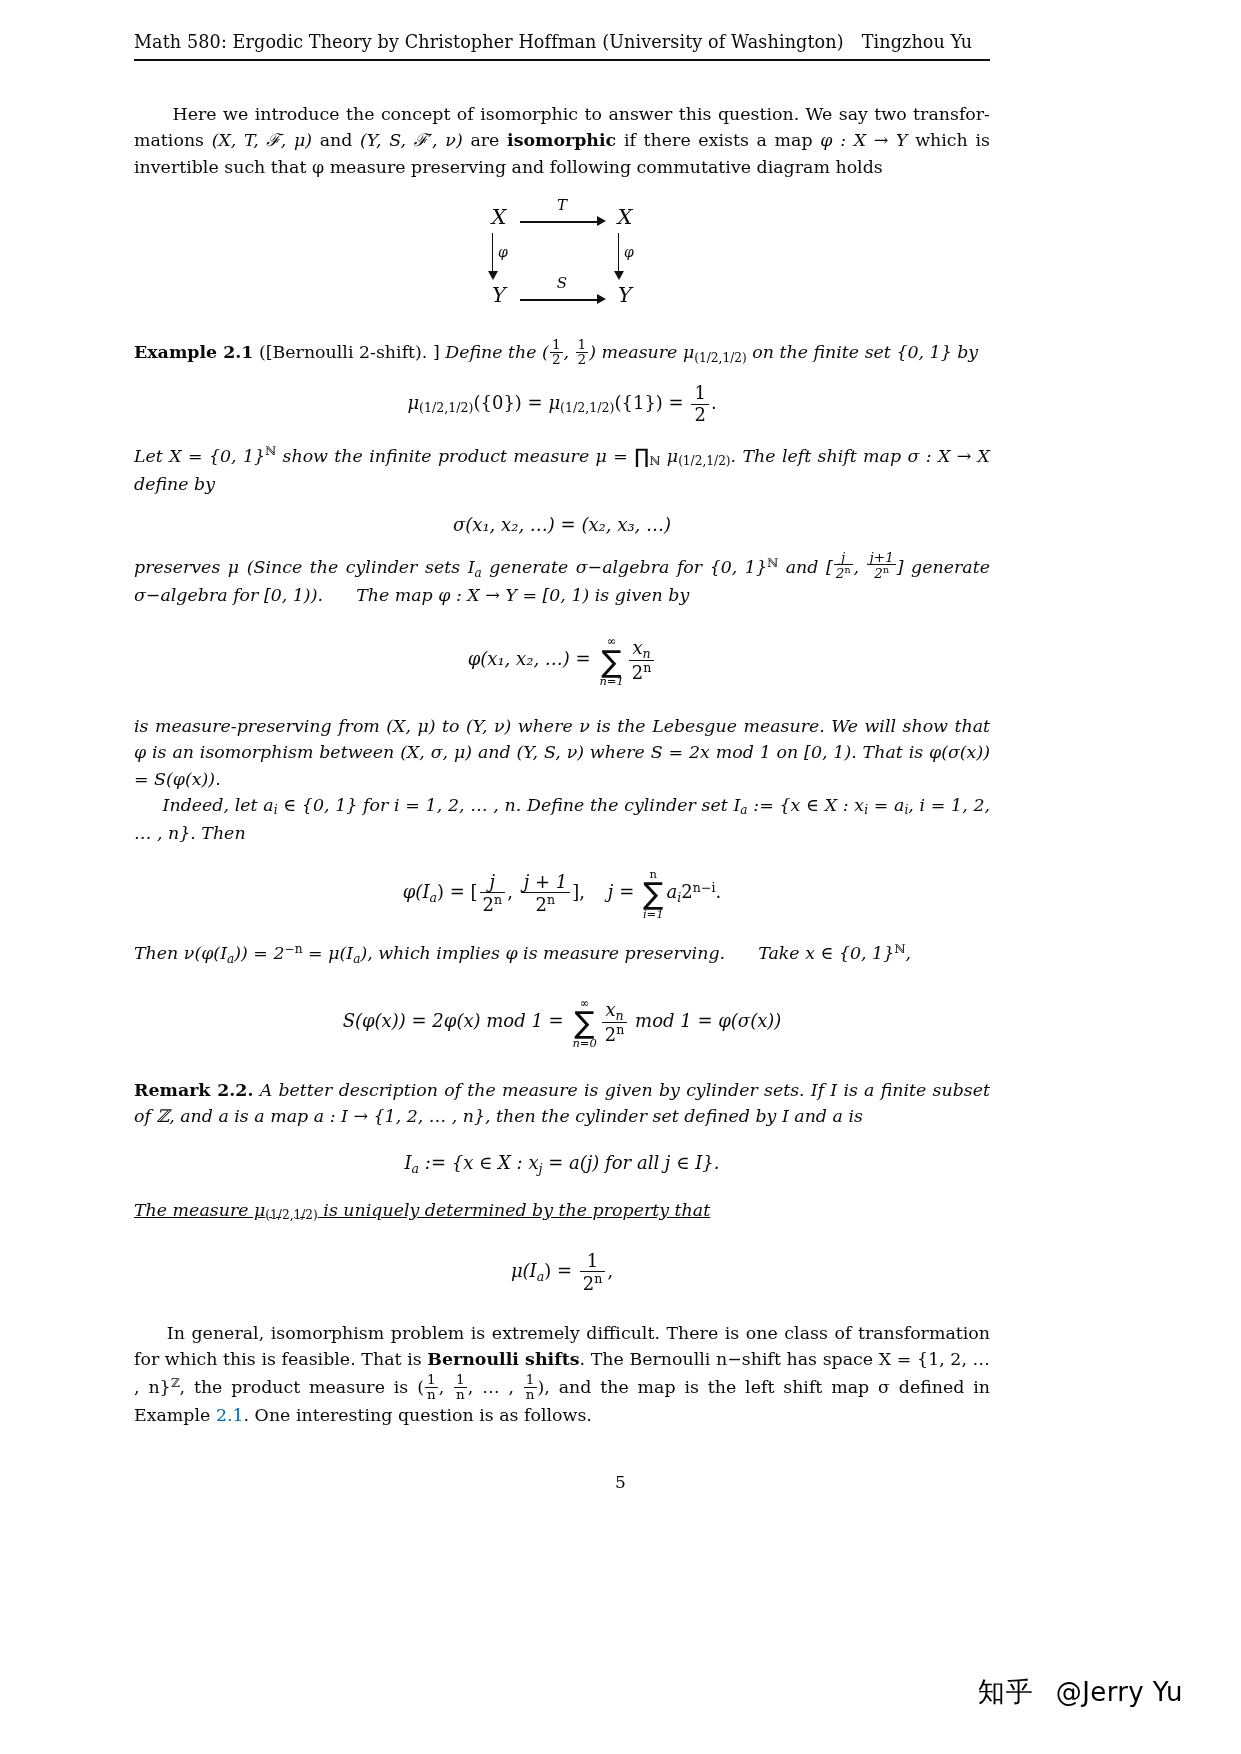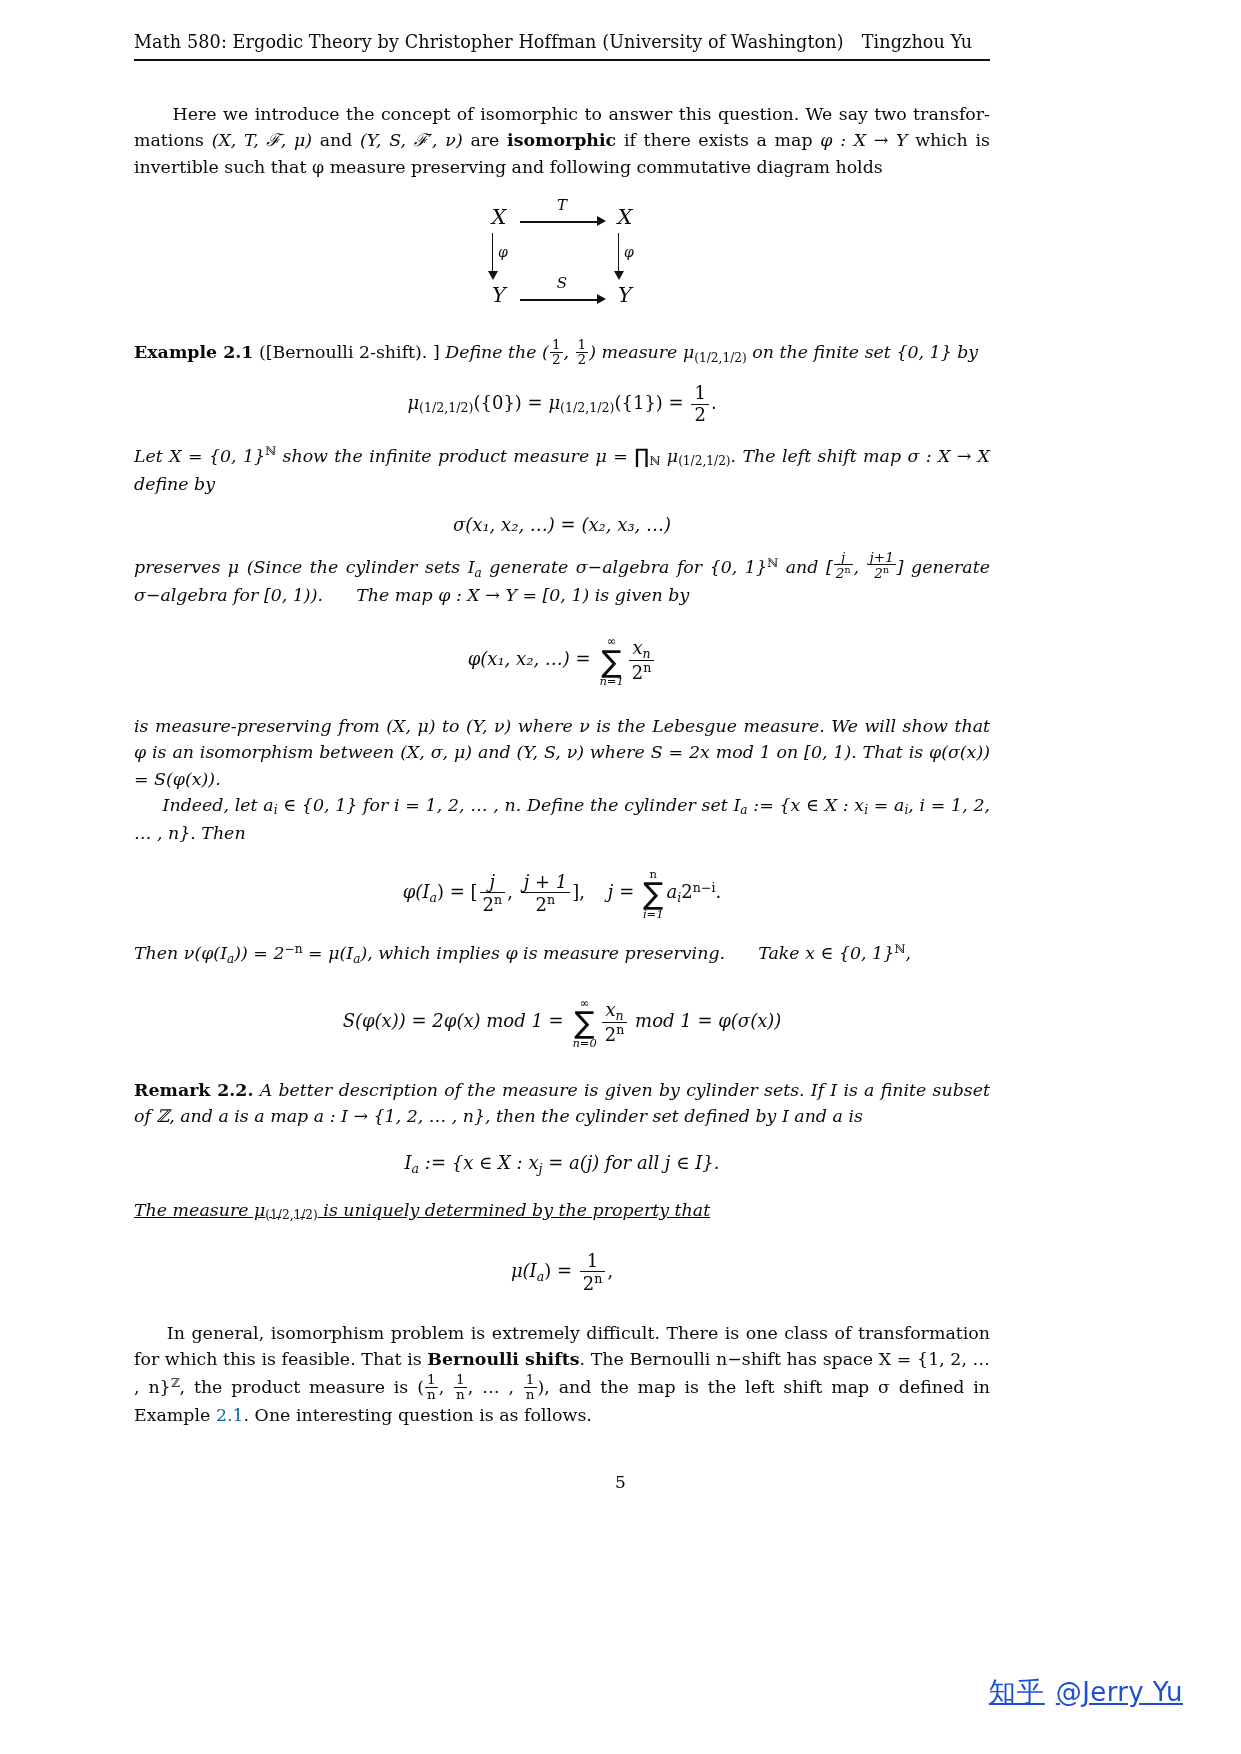--- a/index.html
+++ b/index.html
@@ -231,26 +231,25 @@
     font-size: 17px;
   }
 
   
   .watermark {
     position: absolute;
     right: 58px;
     bottom: 44px;
     display: flex;
     align-items: center;
-    gap: 11px;
-    color: #1d4ed8;
+    gap: 22px;
+    color: #000000;
     font-size: 26px;
     font-family: "DejaVu Sans", "Liberation Sans", sans-serif;
     user-select: none;
-    text-decoration: underline;
   }
   .watermark .zhi {
     font-size: 27px;
     letter-spacing: 1px;
     font-family: "DejaVu Sans", "Liberation Sans", sans-serif;
   }
   .watermark .handle { letter-spacing: .4px; }
 </style>
 </head>
 <body>

